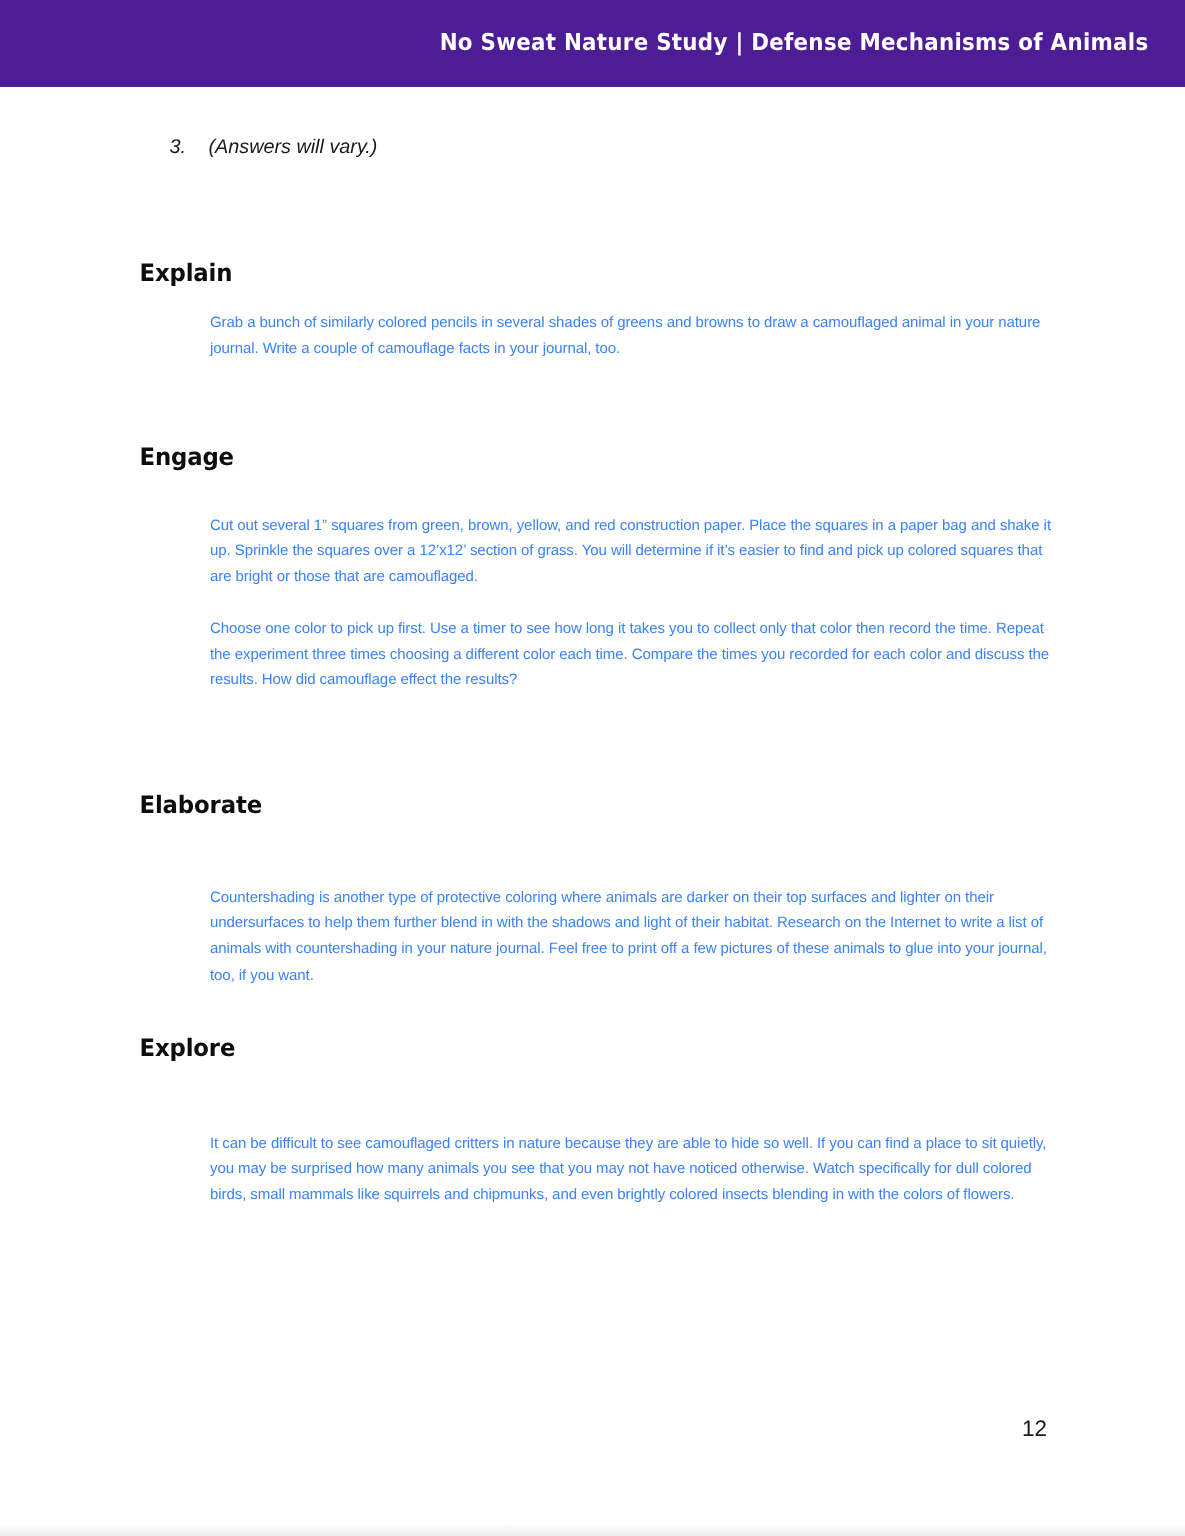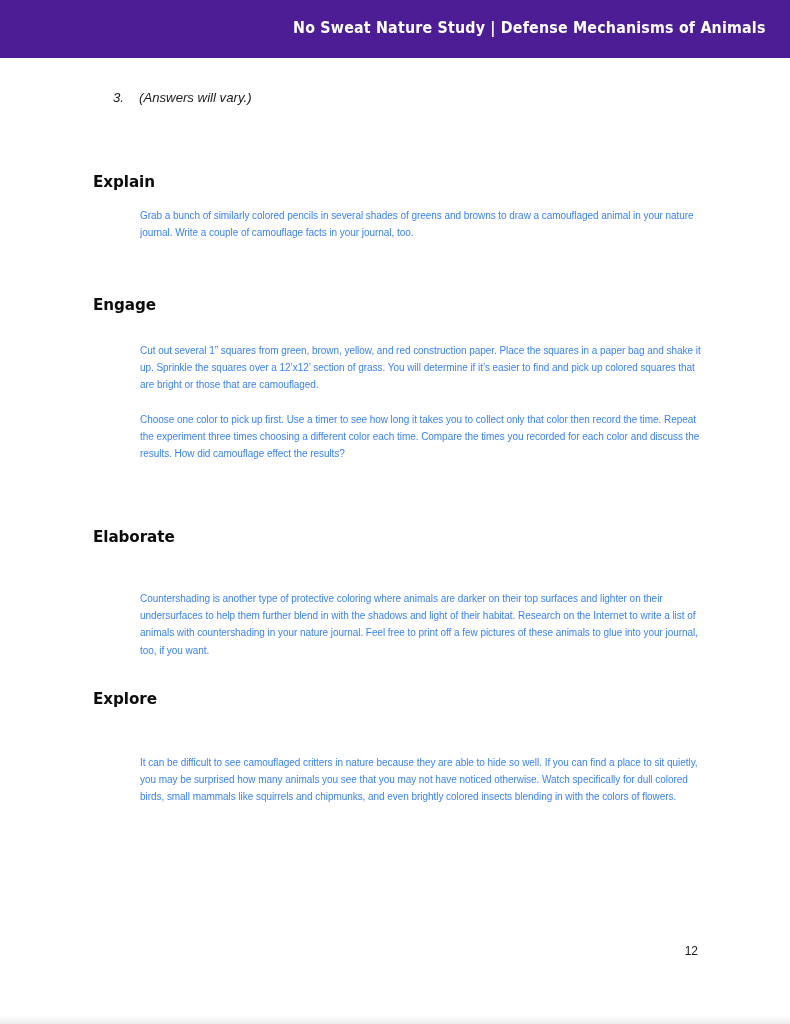--- a/index.html
+++ b/index.html
@@ -121,21 +121,21 @@
   }
 
   .page-number {
     position: absolute;
     left: 0;
     top: 944px;
     width: 790px;
     text-align: right;
     padding-right: 92px;
     box-sizing: border-box;
-    font-size: 12px;
+    font-size: 15px;
     color: #1a1a1a;
   }
 
   .page-edge-shadow {
     position: absolute;
     left: 0;
     bottom: 0;
     width: 790px;
     height: 8px;
     background: linear-gradient(to bottom, rgba(255,255,255,0) 0%, rgba(232,232,234,0.85) 100%);

